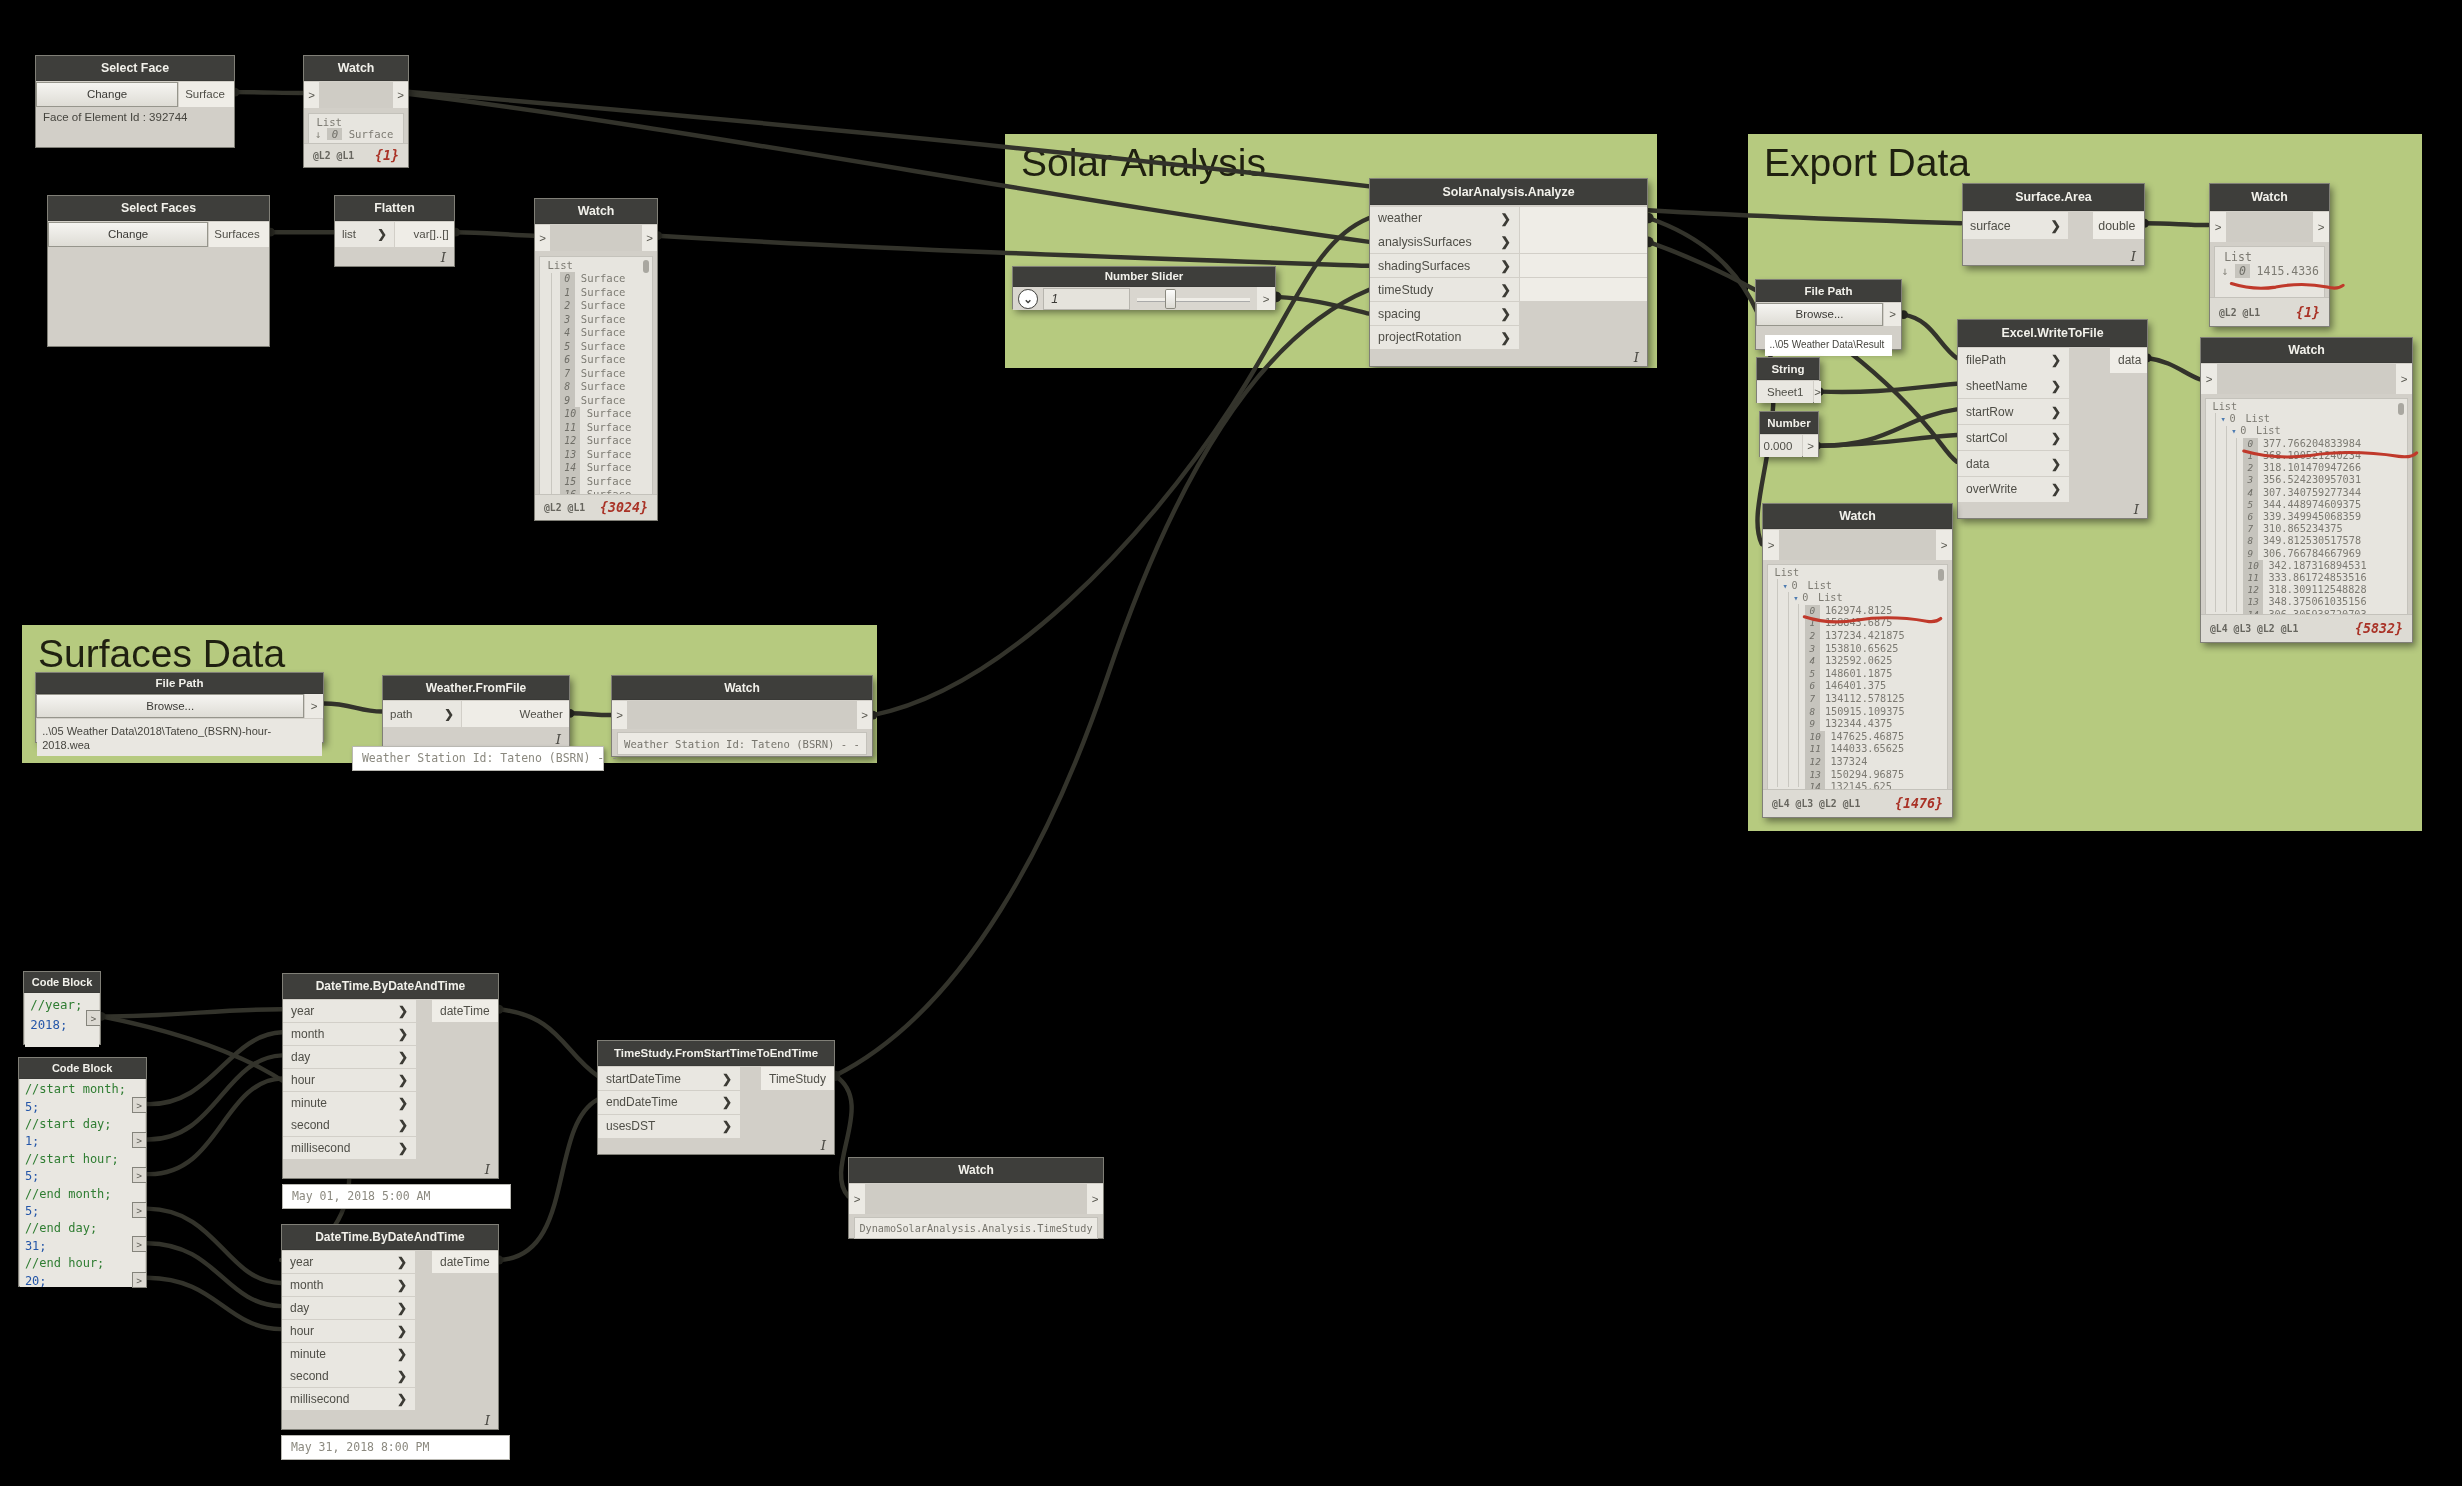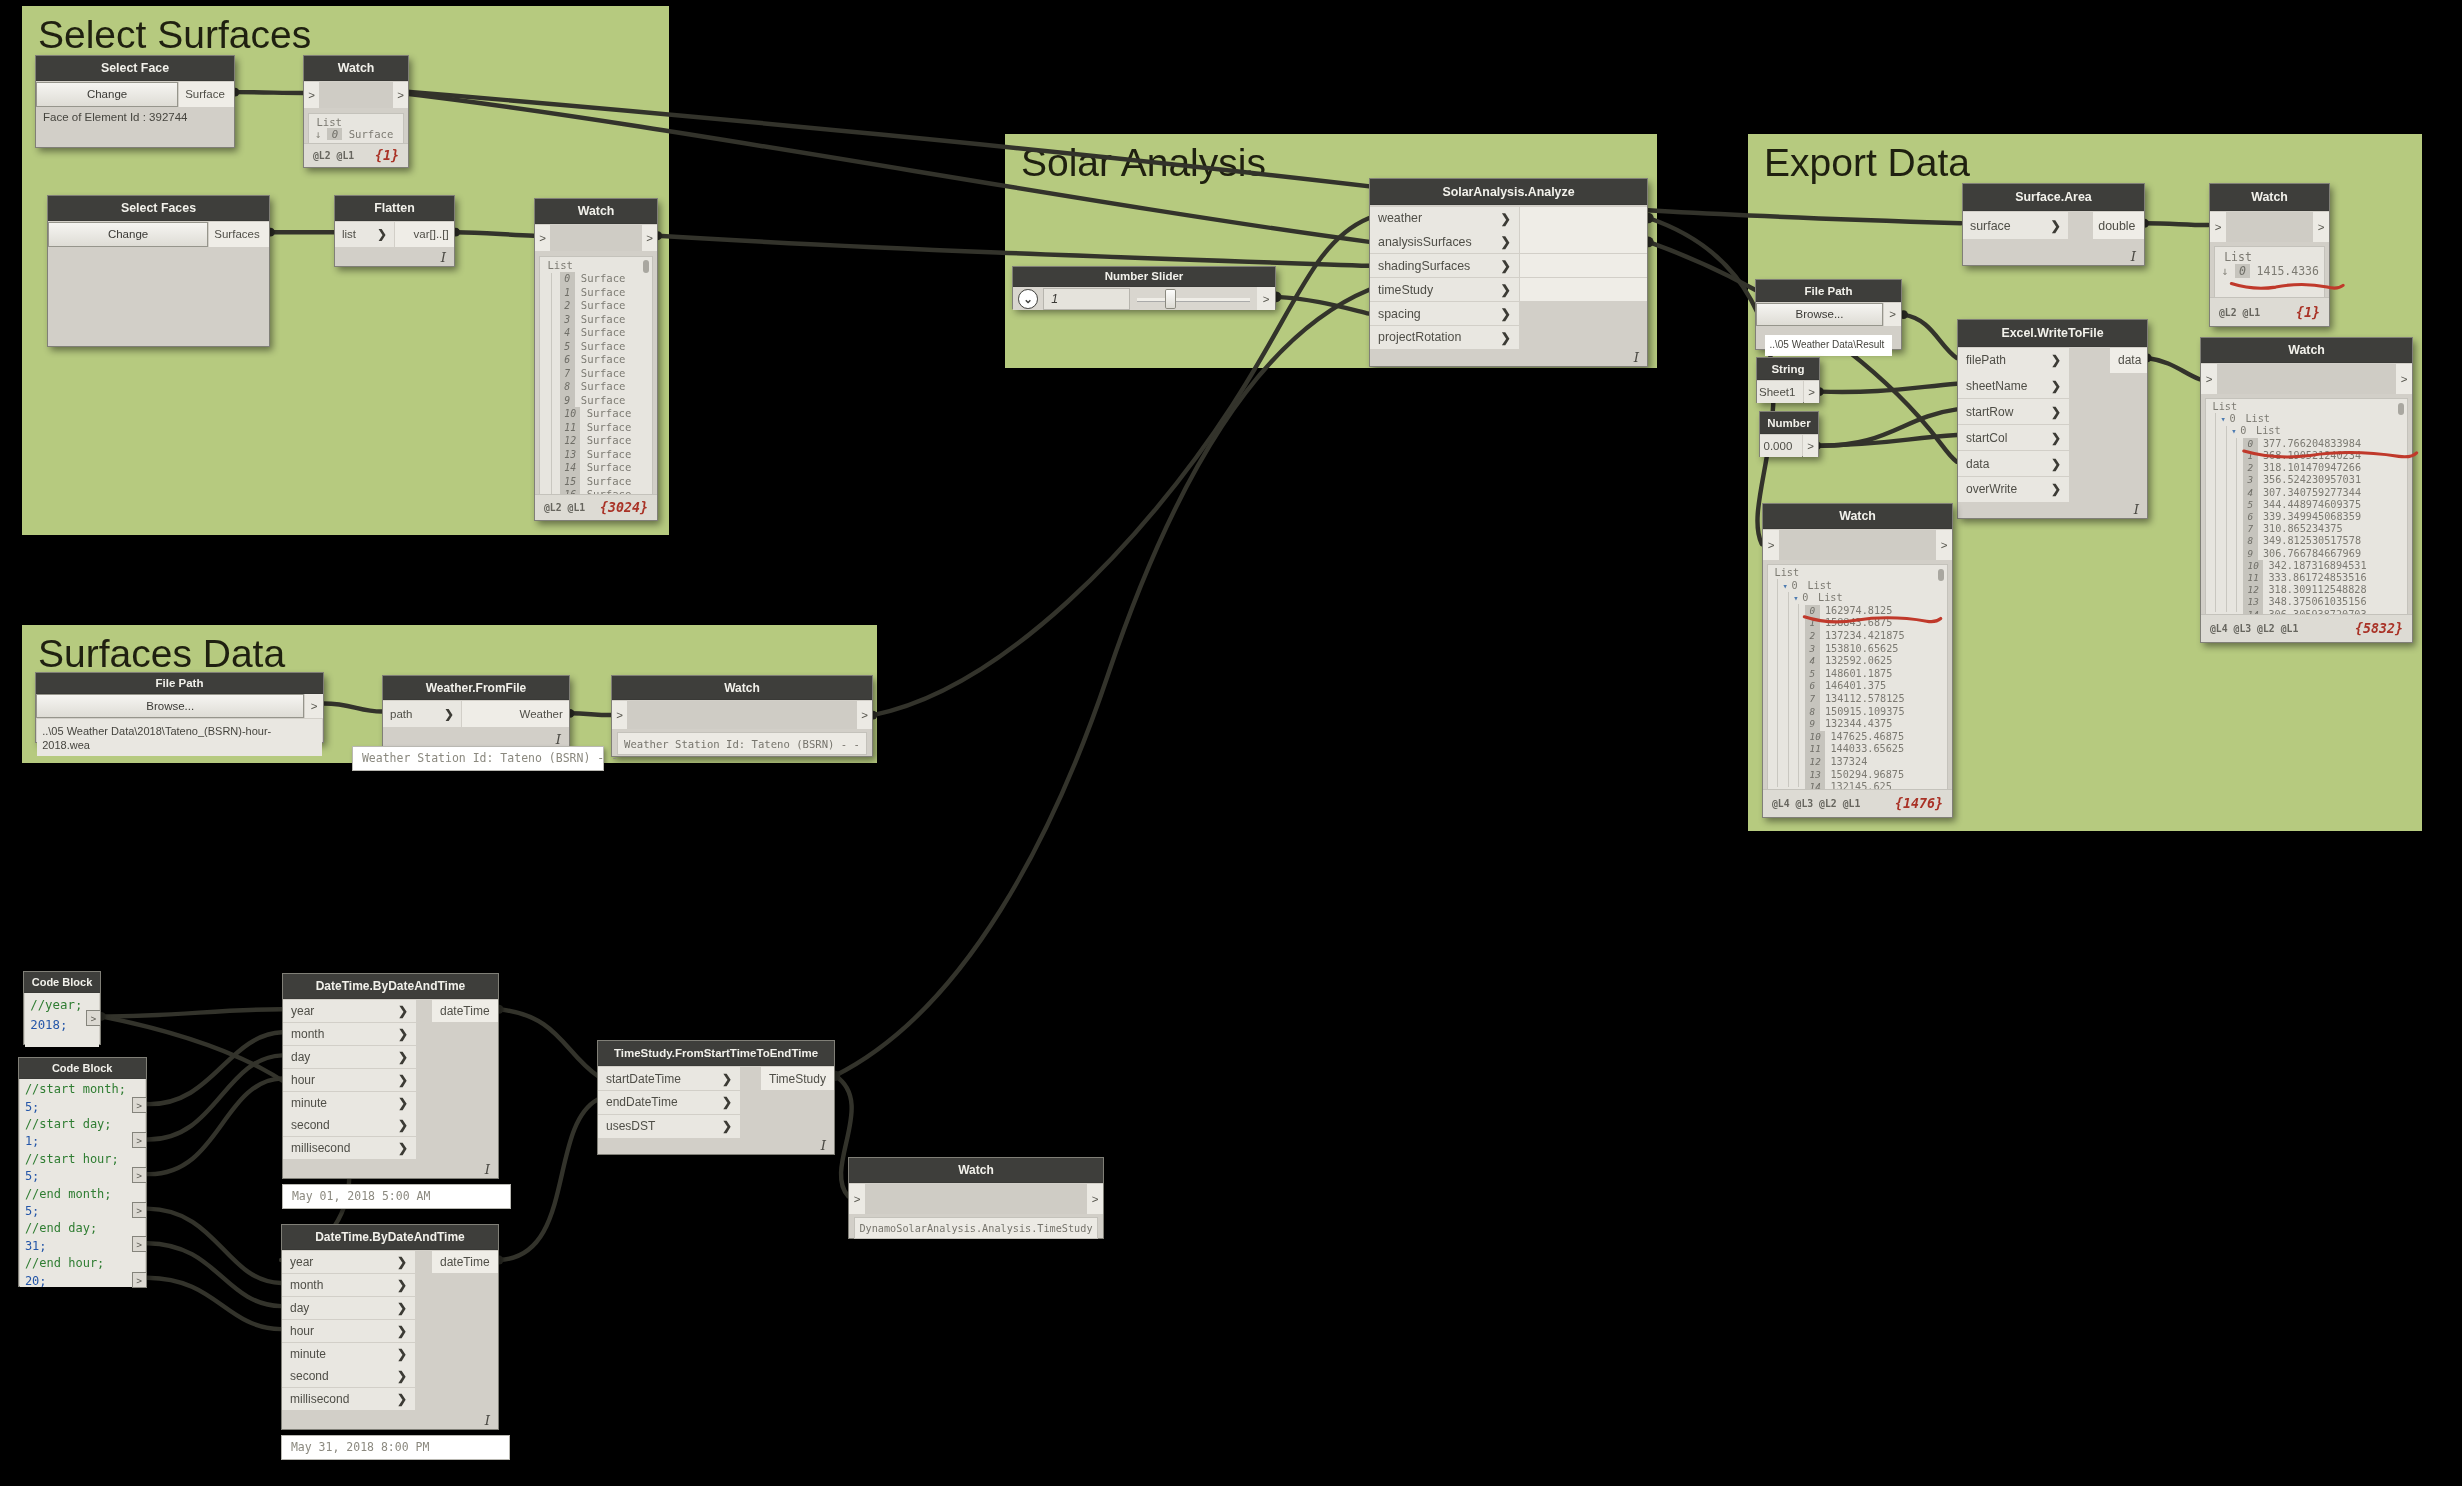--- a/index.html
+++ b/index.html
@@ -71,23 +71,20 @@
   .tip{position:absolute;background:#fff;border:0.9px solid #b9b8b2;box-shadow:1.8px 2.7px 4.4px rgba(0,0,0,.35);
        font:11.5px "DejaVu Sans Mono",monospace;color:#8b897f;padding:4.4px 8.9px;white-space:nowrap;z-index:40;}
   .valcell{background:#eceae4;border:0.9px solid #c4c2bb;margin:3.5px 5.3px;display:flex;align-items:center;
            justify-content:center;font-family:"DejaVu Sans Mono",monospace;color:#76746c;}
 </style>
 </head>
 <body>
 
 <div id="canvas">
 
-  <div class="group" style="left:22px;top:6.2px;width:647px;height:529px;">
-    <div class="gtitle">Select Surfaces</div>
-  </div>
   <div class="group" style="left:22px;top:625px;width:855px;height:138px;">
     <div class="gtitle">Surfaces Data</div>
   </div>
   <div class="group" style="left:1005px;top:134px;width:652px;height:234px;">
     <div class="gtitle">Solar Analysis</div>
   </div>
   <div class="group" style="left:1748px;top:134px;width:674px;height:697px;">
     <div class="gtitle">Export Data</div>
   </div>
 
@@ -399,21 +396,21 @@
     <div class="cellrow" style="height:23px;margin-top:0.9px;">
       <div class="btn" style="flex:1;">Browse...</div>
       <div class="pbox" style="width:17px;"></div>
     </div>
     <div class="body-text" style="font-size:10px;padding:4.4px 4.4px;background:#ffffff;margin:9px;">..\05 Weather Data\Result</div>
   </div>
 
   <div class="node" style="left:1756px;top:357px;width:64px;height:46px;">
     <div class="ntitle" style="height:21px;font-size:11.5px;">String</div>
     <div class="cellrow" style="height:22px;margin-top:0.9px;">
-      <div class="incell" style="flex:1;font-size:11.5px;padding:0 2px;">Sheet1</div>
+      <div class="incell" style="flex:1;font-size:11.5px;padding:0 10px;">Sheet1</div>
       <div class="pbox" style="width:15px;"></div>
     </div>
   </div>
 
   <div class="node" style="left:1759px;top:411px;width:60px;height:46px;">
     <div class="ntitle" style="height:21px;font-size:11.5px;">Number</div>
     <div class="cellrow" style="height:22px;margin-top:0.9px;">
       <div class="incell" style="flex:1;font-size:11.5px;padding:0 3.5px;">0.000</div>
       <div class="pbox" style="width:15px;"></div>
     </div>

